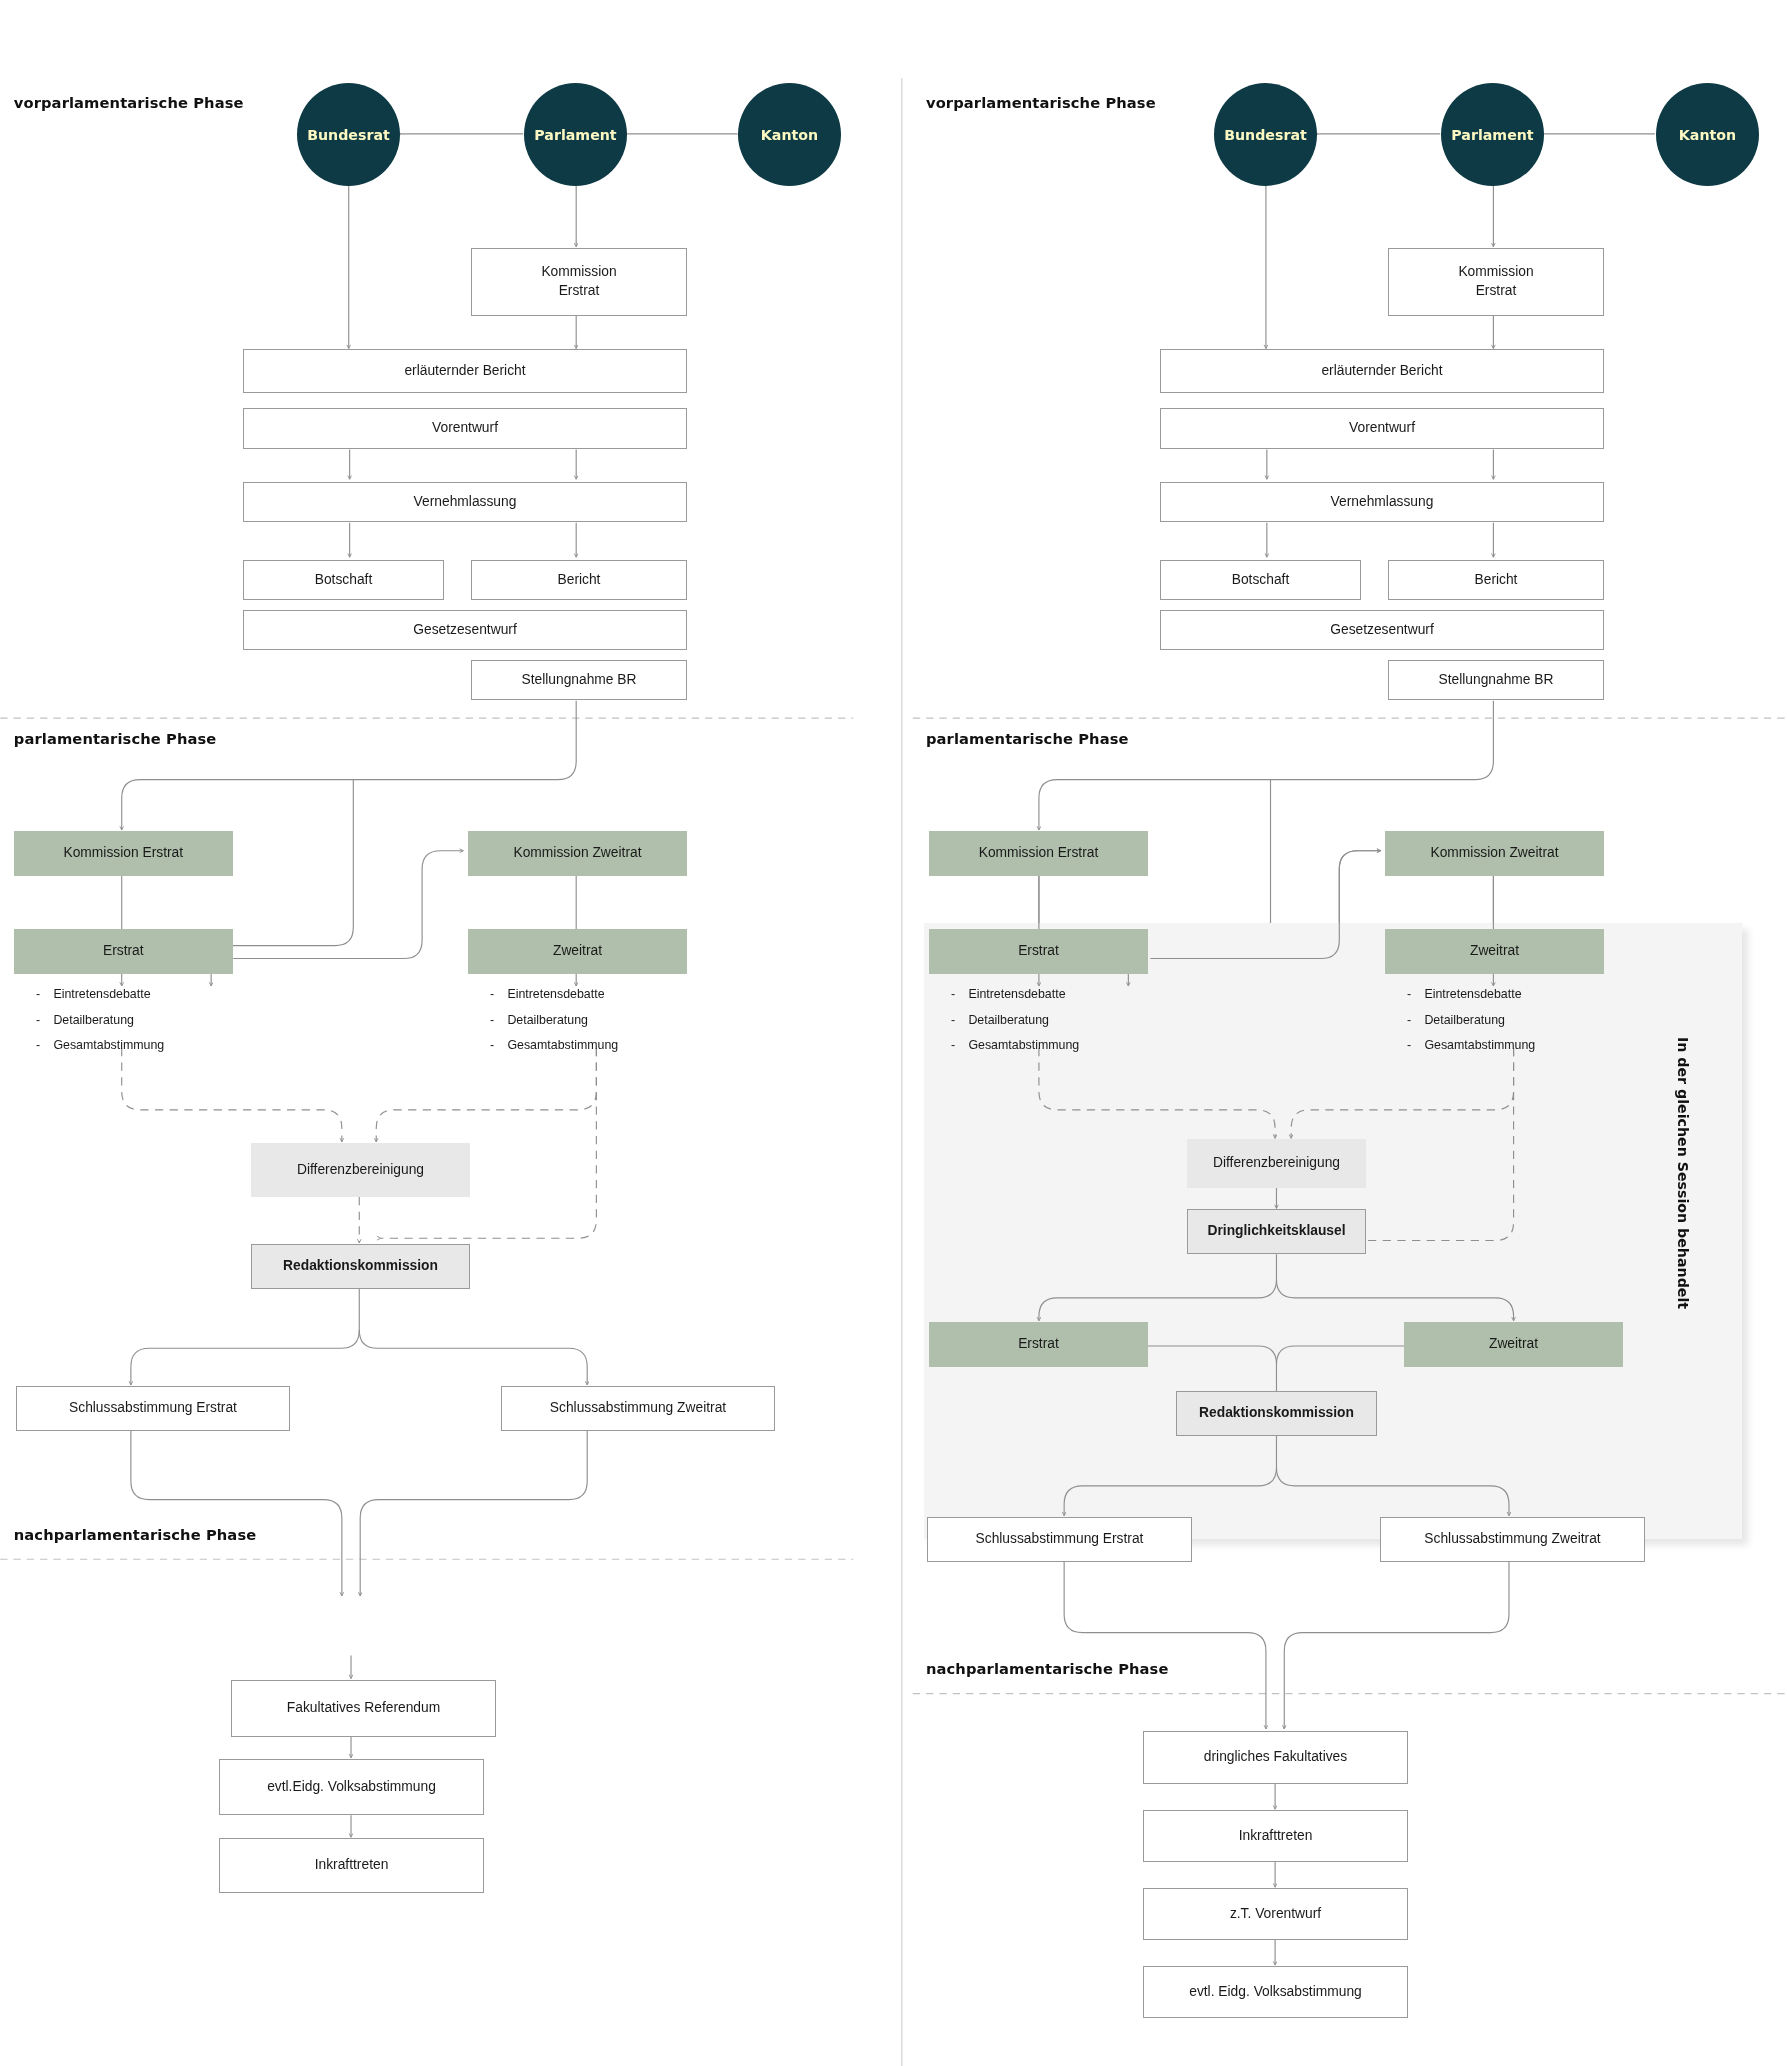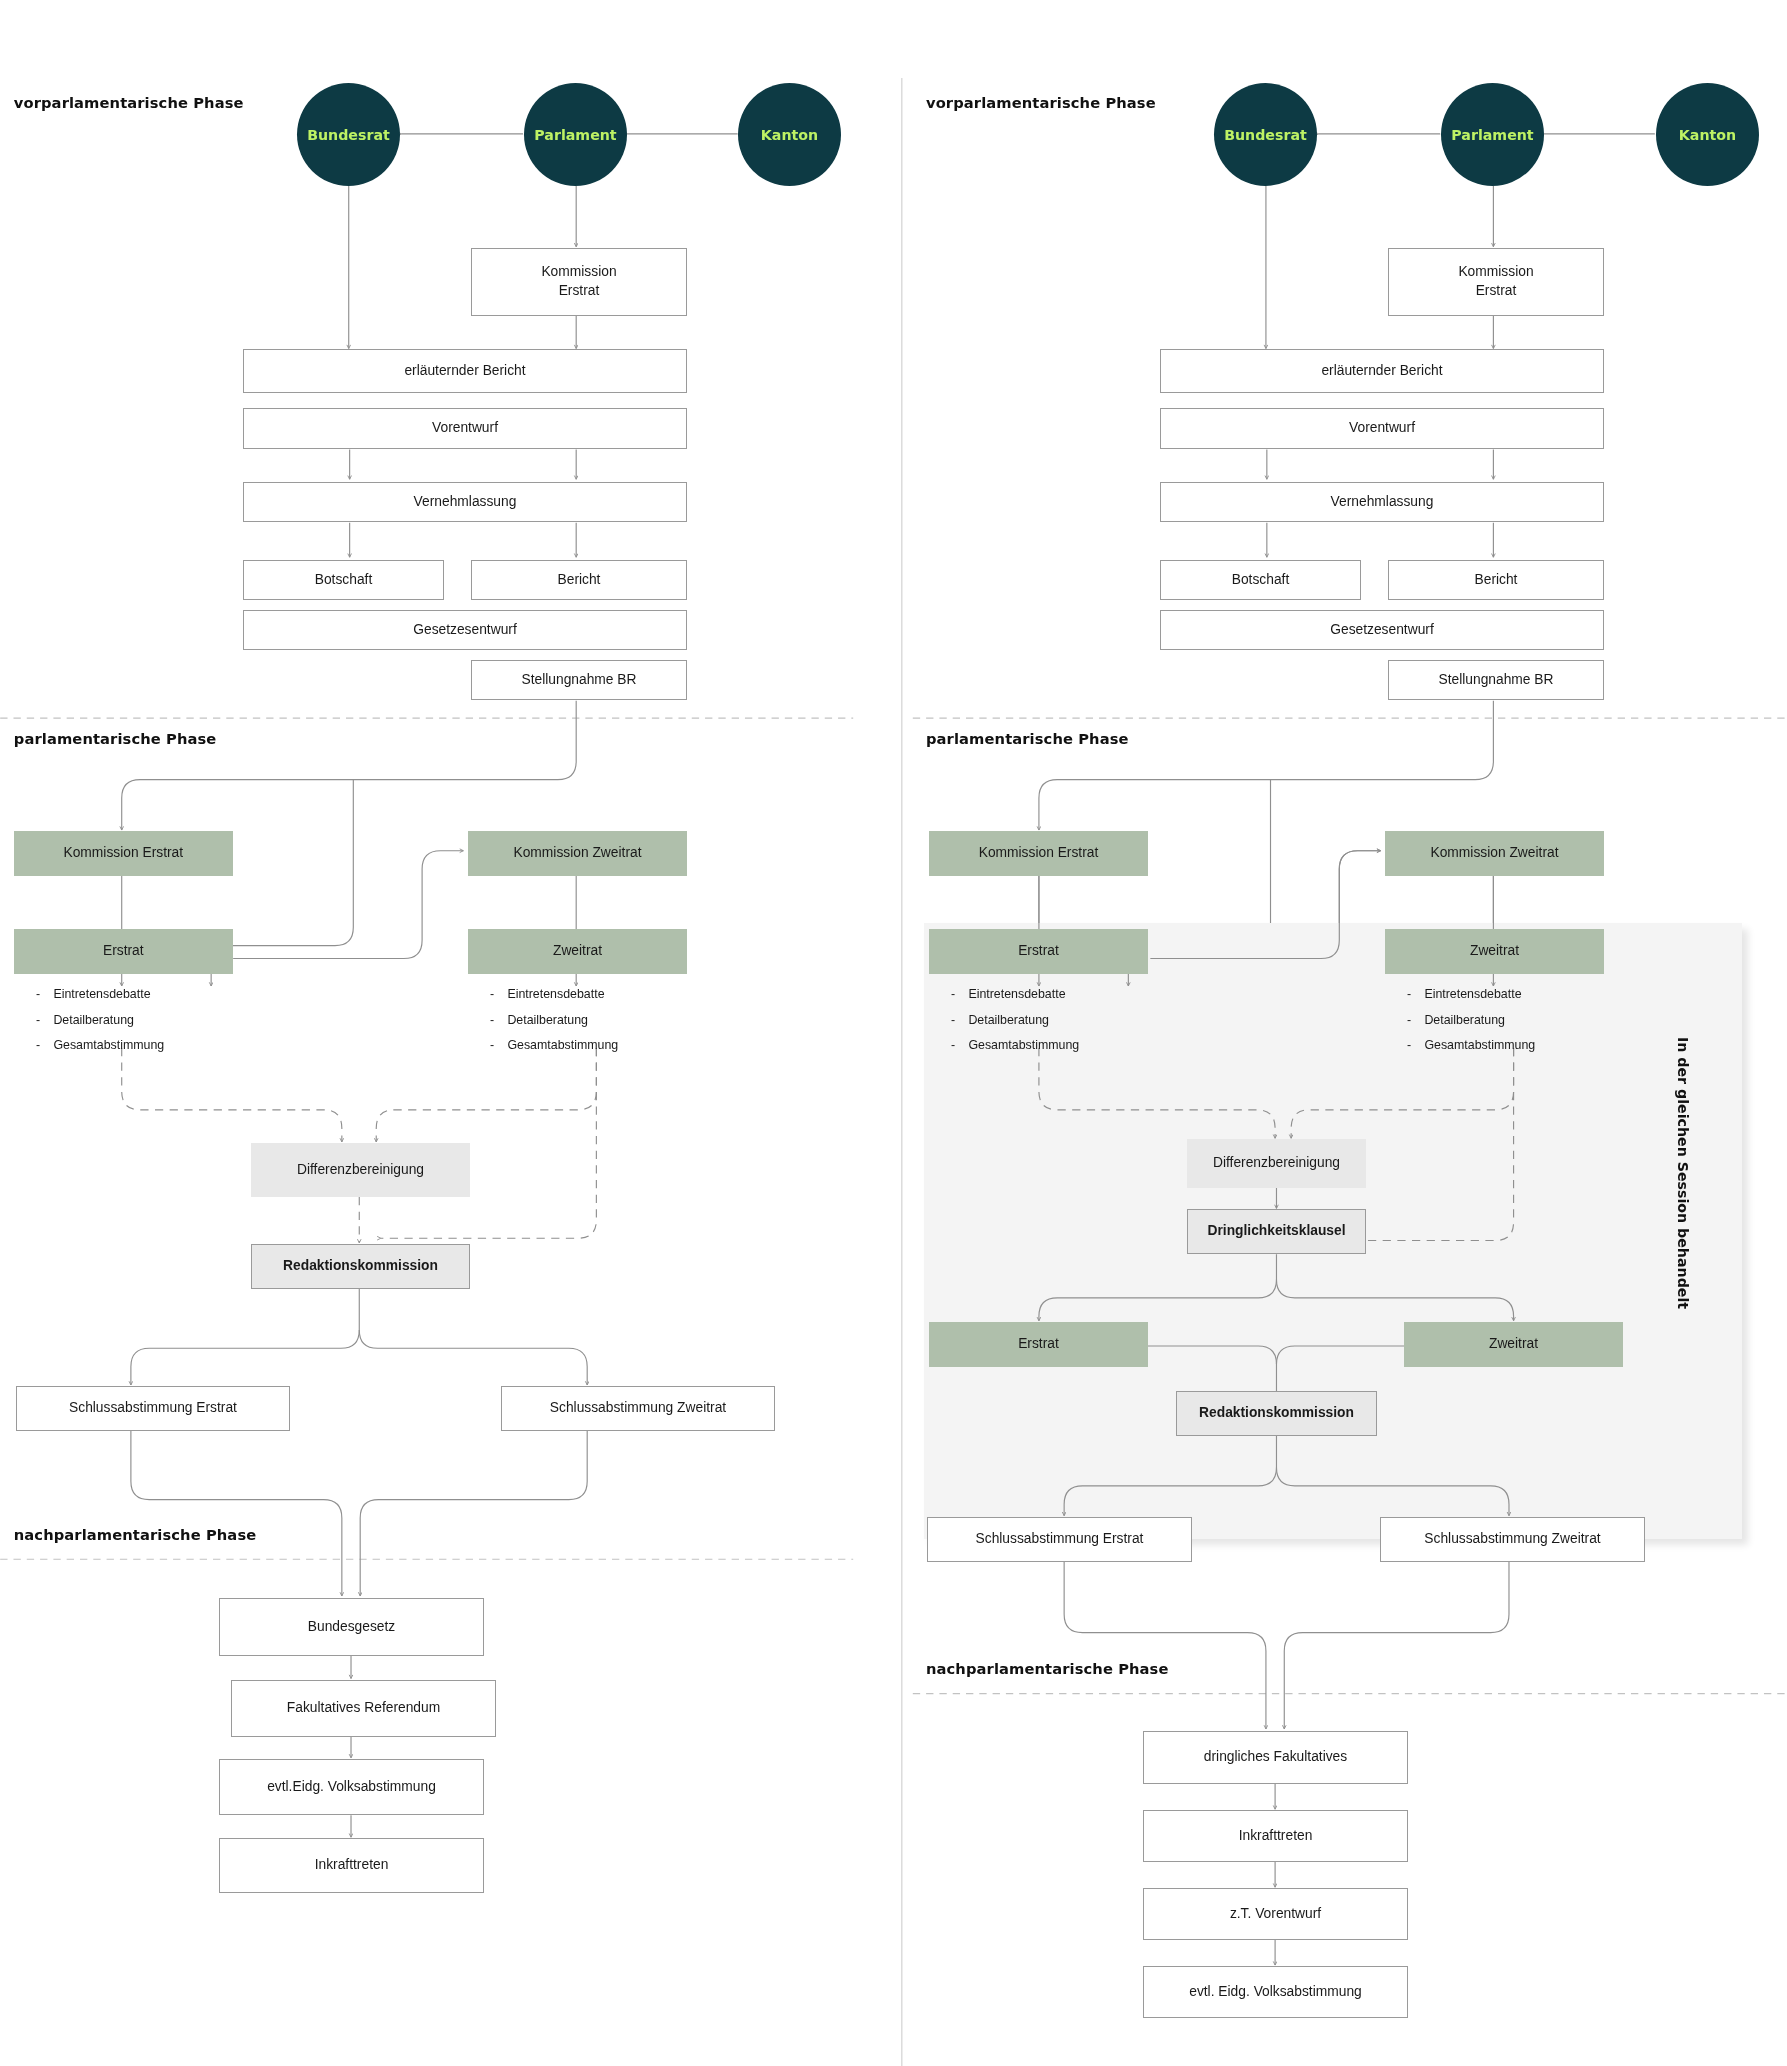--- a/index.html
+++ b/index.html
@@ -31,21 +31,21 @@
   .node.green{background:#afbfab;border:none;}
   .node.grey{background:#e8e8e8;border:none;}
   .node.grey-b{background:#e8e8e8;border:0.9px solid #9a9a9a;font-weight:bold;}
   .circle{
     position:absolute;
     border-radius:50%;
     background:#0d3a44;
     display:flex;
     align-items:center;
     justify-content:center;
-    color:#bef264;
+    color:#fef9c3;
     font-family:"DejaVu Sans", sans-serif;
     font-weight:bold;
     font-size:14.2px;
   }
   .bullets{
     position:absolute;
     font-family:"Liberation Sans", sans-serif;
     font-size:12.4px;
     color:#1a1a1a;
   }
@@ -292,23 +292,20 @@
     <span>Redaktionskommission</span>
   </div>
 
   <div class="node plain" style="left:16px;top:1386px;width:274px;height:45px;">
     <span>Schlussabstimmung Erstrat</span>
   </div>
   <div class="node plain" style="left:501px;top:1386px;width:274px;height:45px;">
     <span>Schlussabstimmung Zweitrat</span>
   </div>
 
-  <div class="node plain" style="left:219px;top:1598px;width:265px;height:58px;">
-    <span>Bundesgesetz</span>
-  </div>
   <div class="node plain" style="left:219px;top:1680px;width:265px;height:57px;margin-left:12px;">
     <span>Fakultatives Referendum</span>
   </div>
   <div class="node plain" style="left:219px;top:1759px;width:265px;height:56px;">
     <span>evtl.Eidg. Volksabstimmung</span>
   </div>
   <div class="node plain" style="left:219px;top:1838px;width:265px;height:55px;">
     <span>Inkrafttreten</span>
   </div>
 

